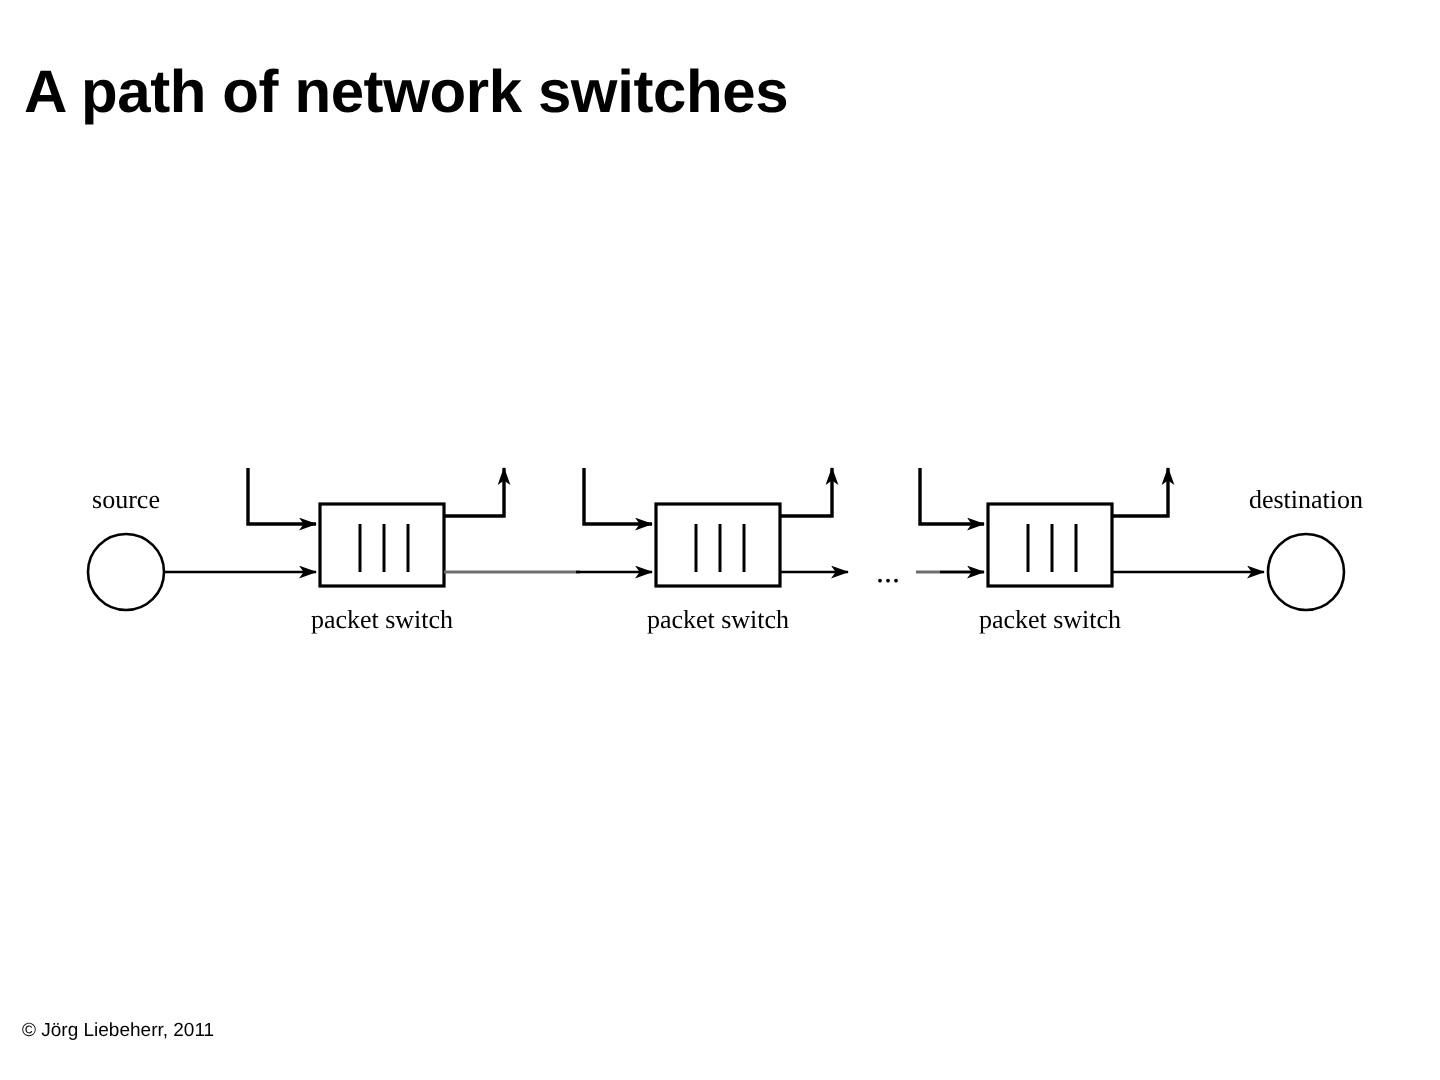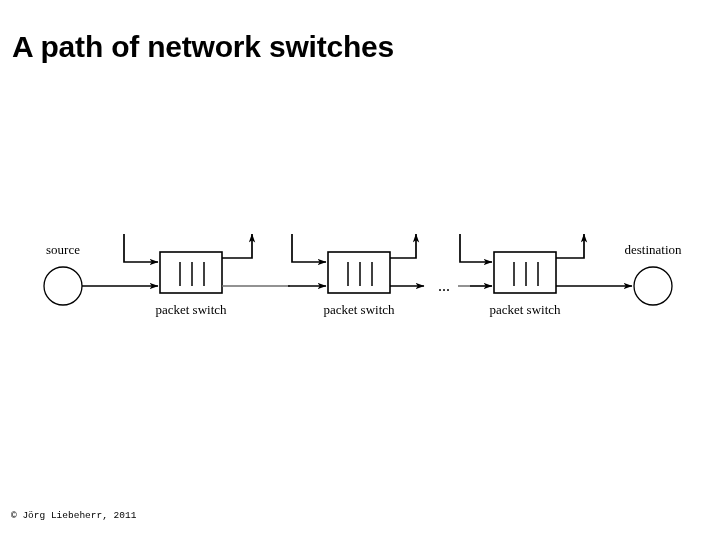--- a/index.html
+++ b/index.html
@@ -26,21 +26,21 @@
     font-size: 30px;
     font-weight: bold;
     letter-spacing: -0.2px;
     color: #000000;
     white-space: nowrap;
   }
   #copyright {
     position: absolute;
     left: 11px;
     top: 510px;
-    font-family: Liberation Mono, monospace;
+    font-family: Liberation Sans, sans-serif;
     font-size: 9.5px;
     color: #000000;
     white-space: nowrap;
   }
   #diagram {
     position: absolute;
     left: 0;
     top: 0;
     width: 720px;
     height: 540px;

